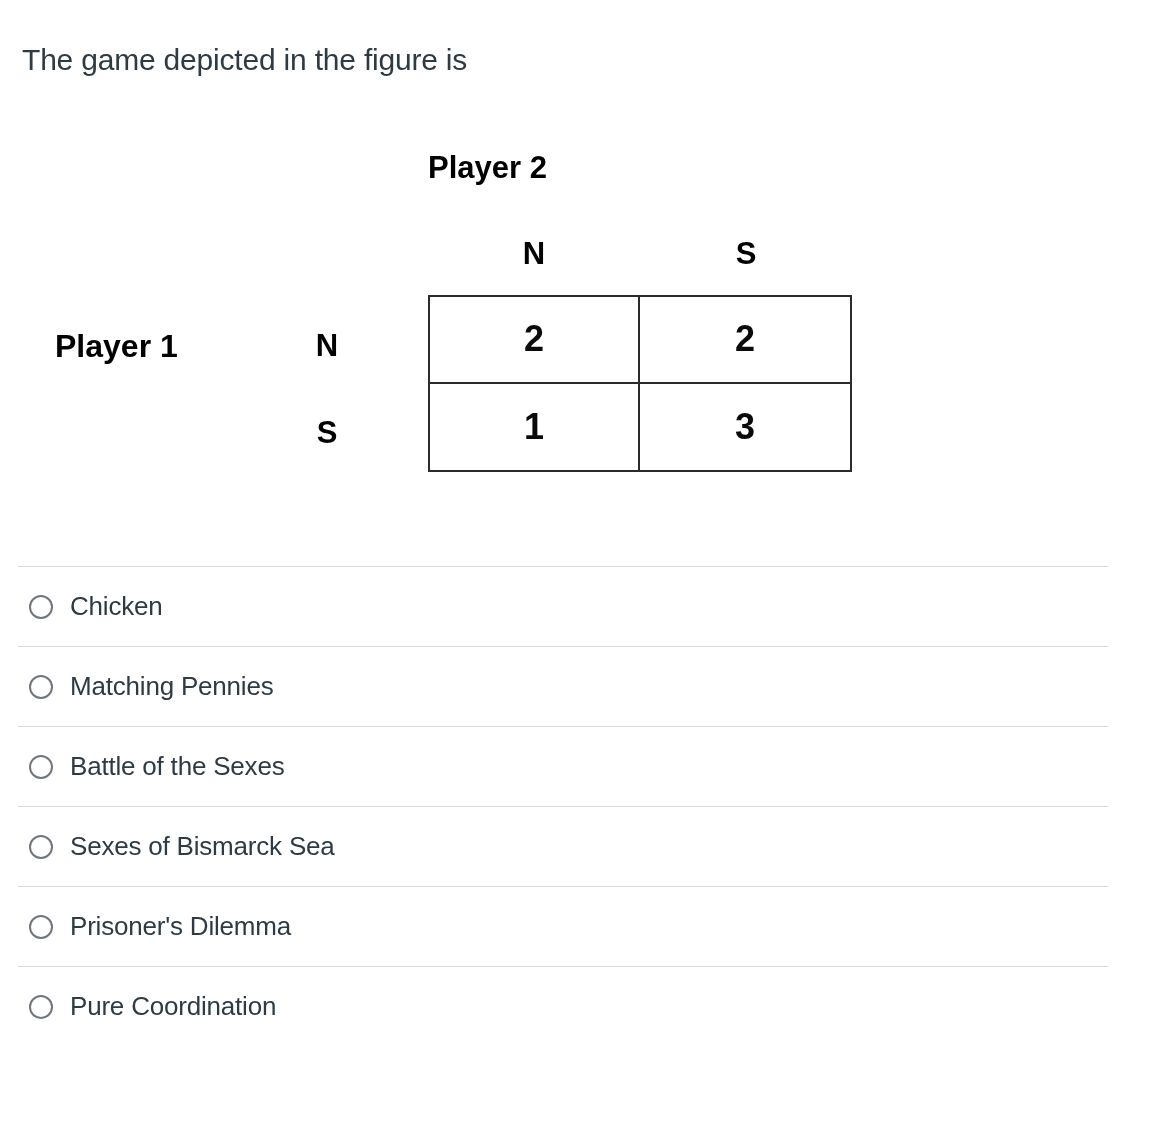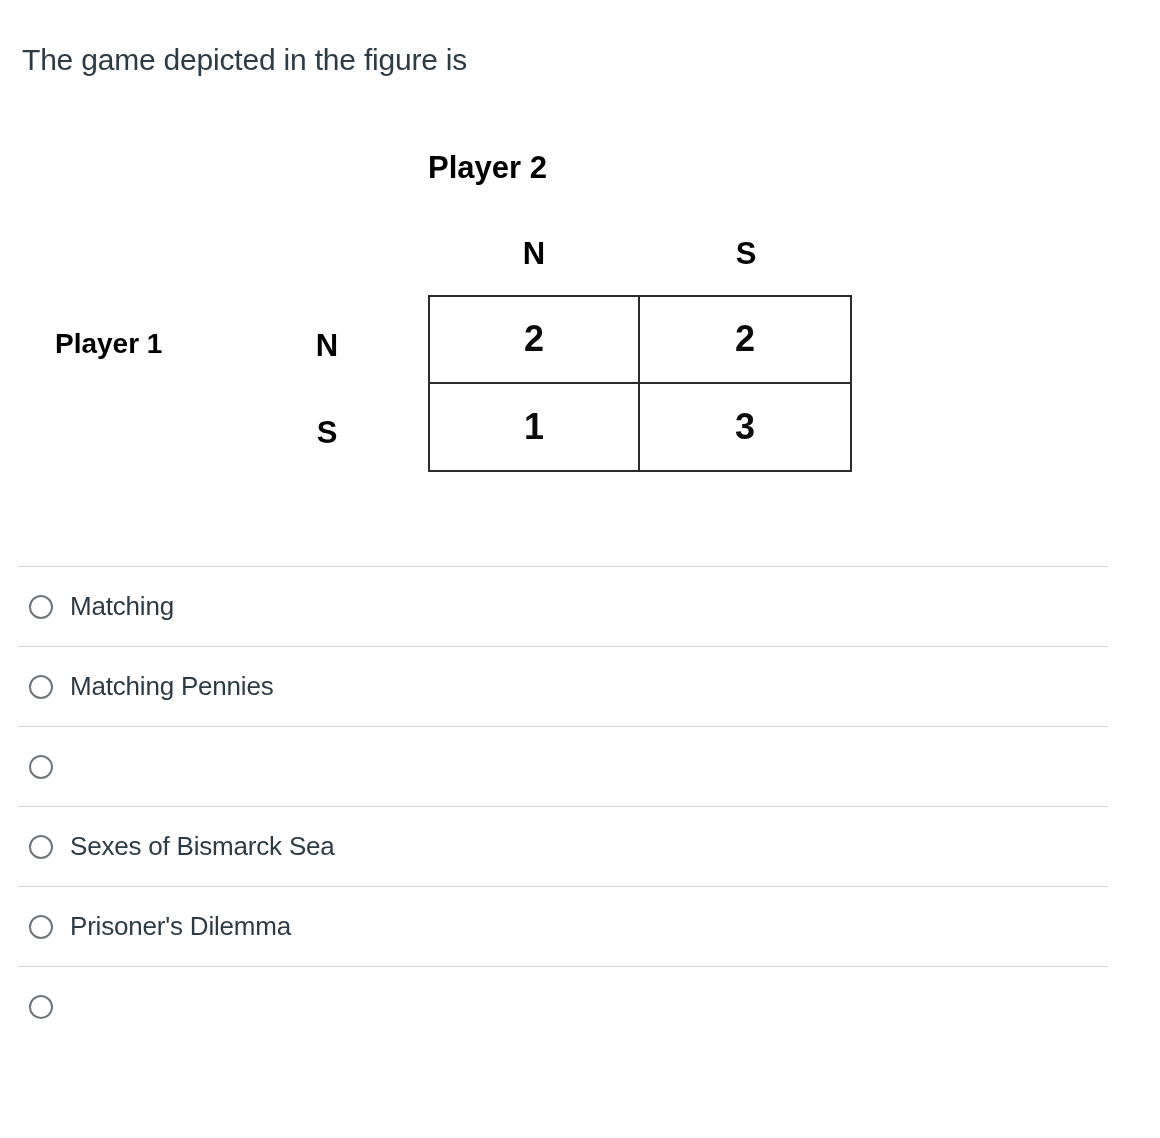--- a/index.html
+++ b/index.html
@@ -43,21 +43,21 @@
   }
   .player2-label {
     left: 428px;
     top: 150px;
     width: 424px;
     font-size: 31px;
   }
   .player1-label {
     left: 55px;
     top: 328px;
-    font-size: 28px;
+    font-size: 32px;
   }
   .col-label-n { left: 428px; top: 236px; width: 212px; text-align: center; font-size: 31px; }
   .col-label-s { left: 640px; top: 236px; width: 212px; text-align: center; font-size: 31px; }
   .row-label-n { left: 305px; top: 328px; width: 44px; text-align: center; font-size: 31px; }
   .row-label-s { left: 305px; top: 415px; width: 44px; text-align: center; font-size: 31px; }
 
   .payoff-table {
     position: absolute;
     left: 428px;
     top: 295px;
@@ -135,35 +135,37 @@
       <div class="payoff-cell c00">2</div>
       <div class="payoff-cell c01">2</div>
       <div class="payoff-cell c10">1</div>
       <div class="payoff-cell c11">3</div>
     </div>
   </div>
 
   <div class="options">
     <div class="option-row">
       <div class="radio"></div>
-      <div class="option-label">Matching</div>
+      <div class="option-label">Chicken</div>
     </div>
     <div class="option-row">
       <div class="radio"></div>
       <div class="option-label">Matching Pennies</div>
     </div>
     <div class="option-row">
       <div class="radio"></div>
+      <div class="option-label">Battle of the Sexes</div>
     </div>
     <div class="option-row">
       <div class="radio"></div>
       <div class="option-label">Sexes of Bismarck Sea</div>
     </div>
     <div class="option-row">
       <div class="radio"></div>
       <div class="option-label">Prisoner's Dilemma</div>
     </div>
     <div class="option-row">
       <div class="radio"></div>
+      <div class="option-label">Pure Coordination</div>
     </div>
   </div>
 
 </div>
 
 </body></html>

